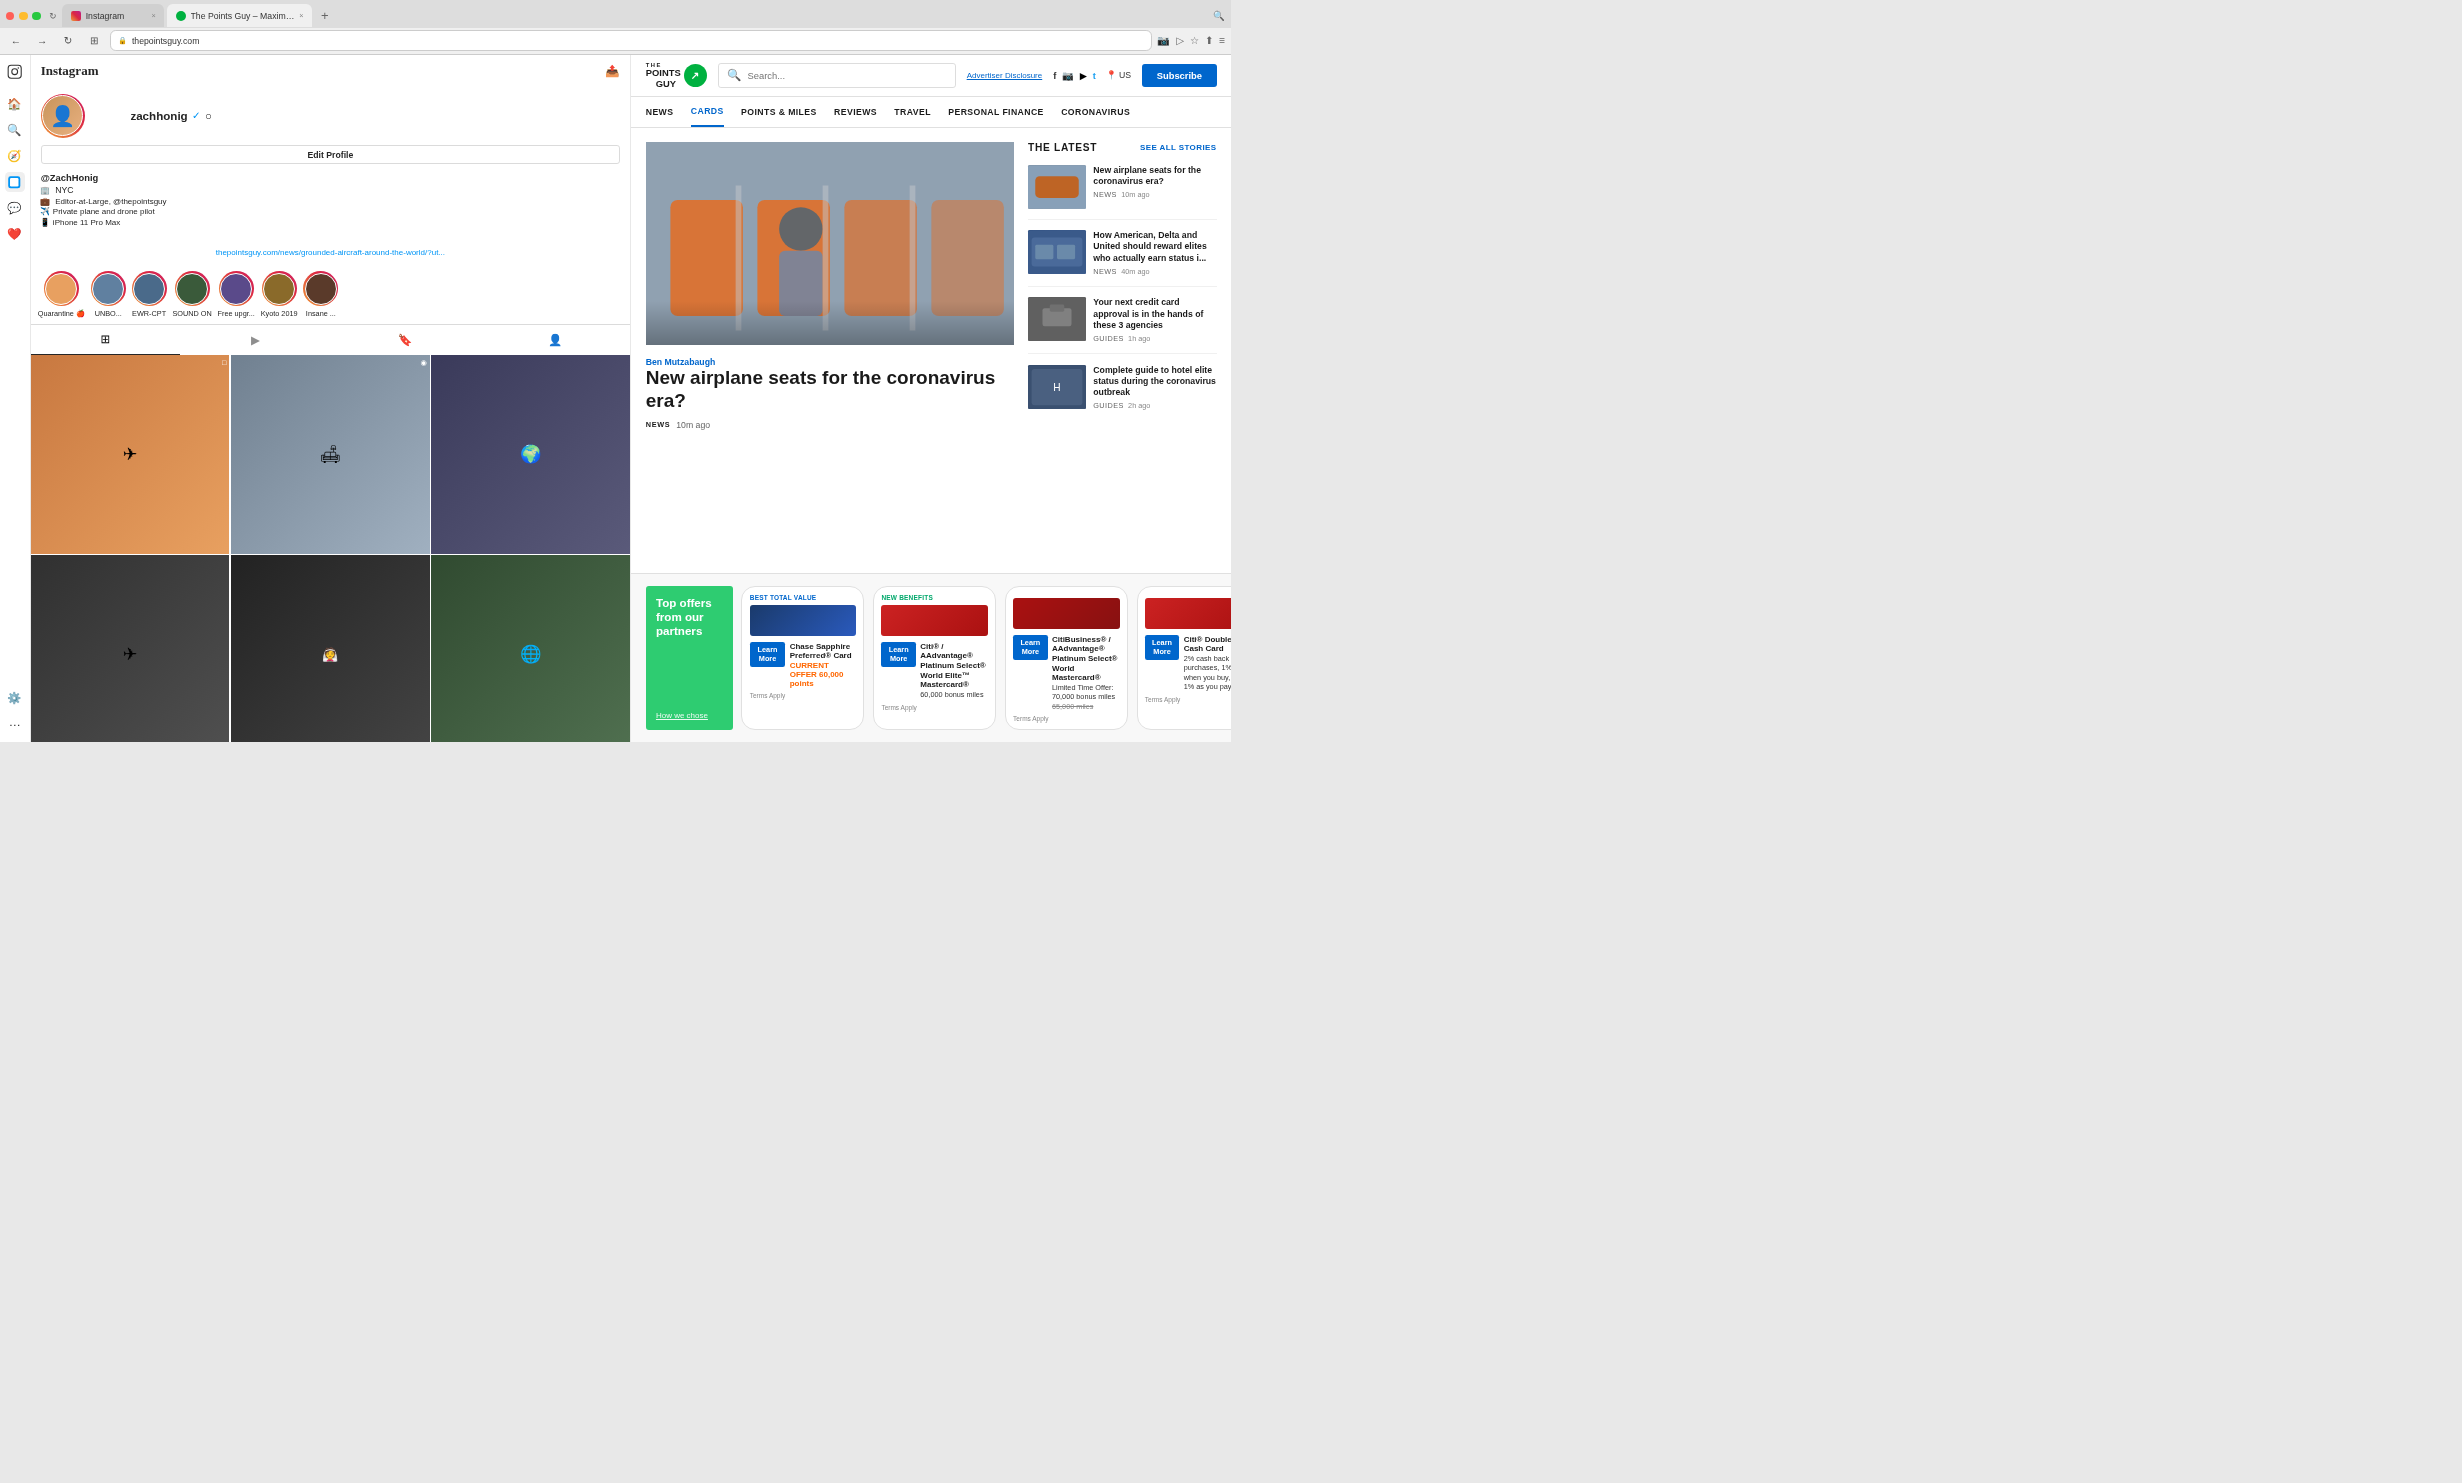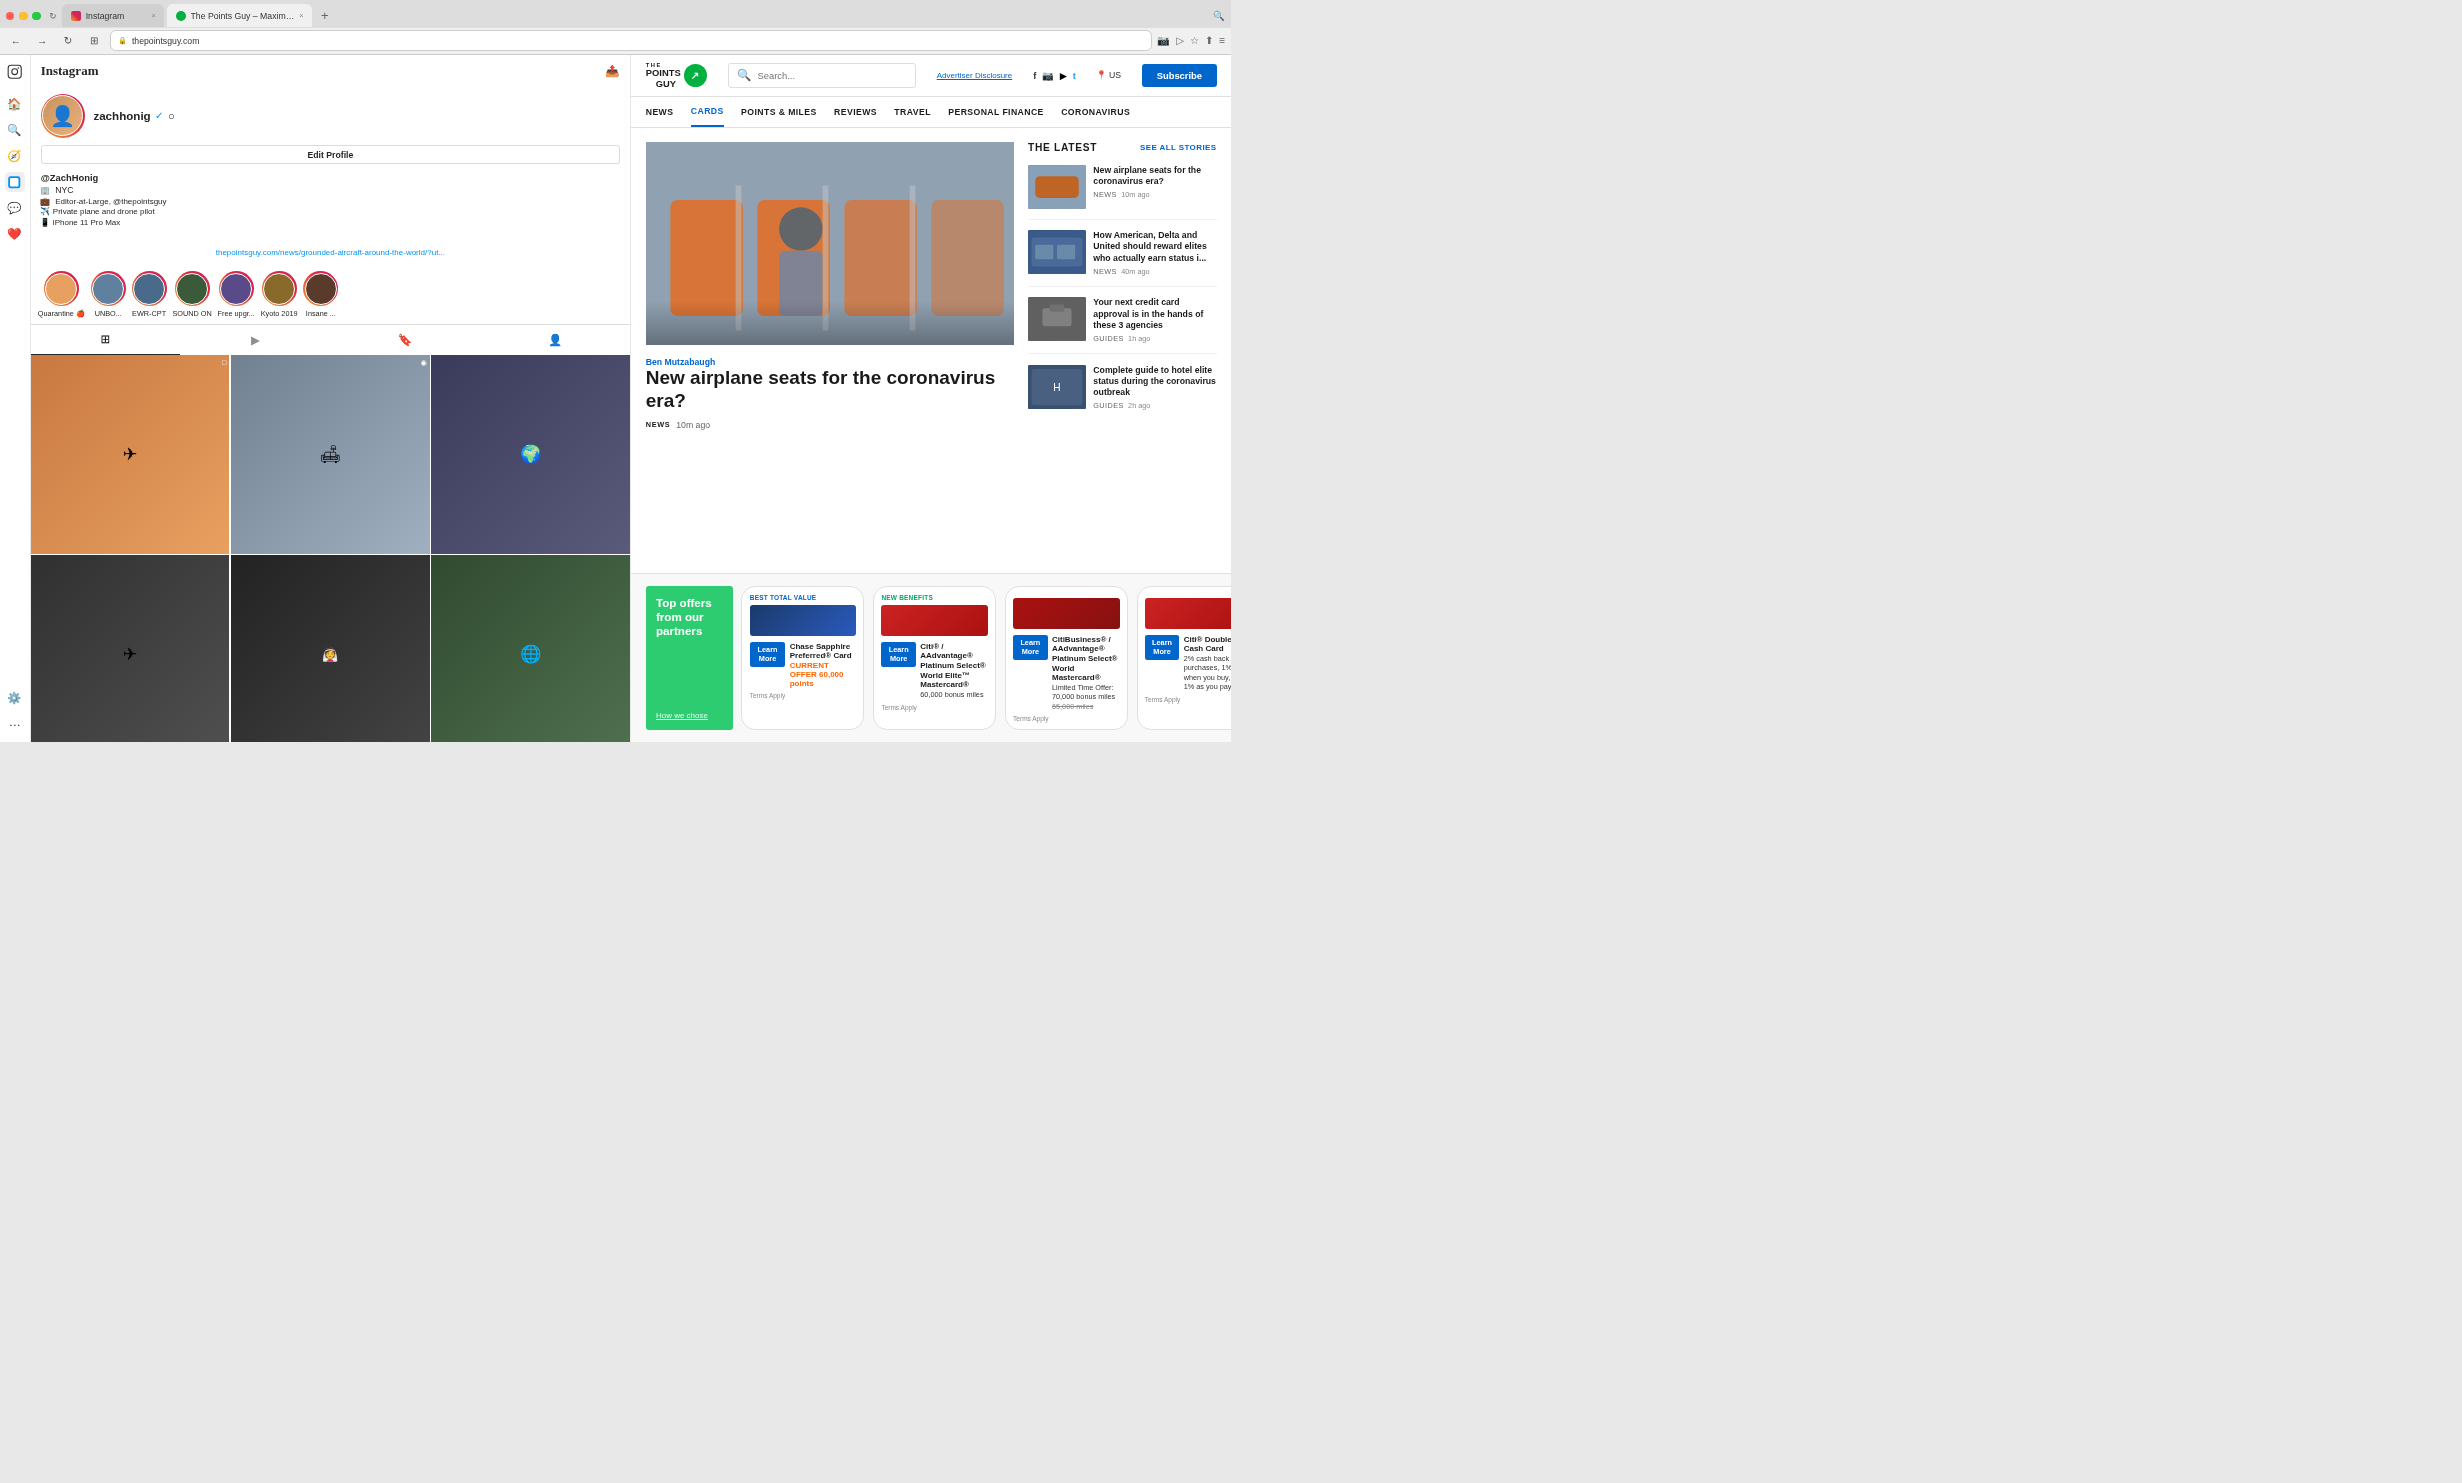--- a/index.html
+++ b/index.html
@@ -34,21 +34,21 @@
     .content-area { display: flex; flex: 1; overflow: hidden; }
 
     .ig-main { flex: 1; overflow-y: auto; }
     .ig-header { display: flex; align-items: center; justify-content: space-between; padding: 8.7px 10.2px 5.8px; }
     .ig-logo { font-family: 'Georgia', serif; font-size: 14.5px; font-weight: bold; color: #262626; }
 
     .ig-profile { padding: 8.7px 10.2px; }
     .ig-profile-top { display: flex; align-items: center; gap: 8.7px; margin-bottom: 7.3px; }
     .ig-avatar { width: 44px; height: 44px; border-radius: 50%; background: linear-gradient(45deg, #f09433, #e6683c, #dc2743, #cc2366); display: flex; align-items: center; justify-content: center; overflow: hidden; flex-shrink: 0; }
     .ig-avatar-inner { width: 41px; height: 41px; border-radius: 50%; background: #c8a882; border: 1.5px solid white; overflow: hidden; }
-    .ig-username-row { display: flex; align-items: center; gap: 4.4px; }
+    .ig-username-row { display: flex; align-items: center; gap: 4.4px; margin-left: 37px; }
     .ig-username { font-size: 11.6px; font-weight: 600; color: #262626; }
     .ig-verified { color: #0095f6; font-size: 10.2px; }
     .ig-settings { font-size: 11.6px; color: #262626; cursor: pointer; }
     .ig-edit-btn { width: 100%; padding: 3.6px; border: 0.7px solid #dbdbdb; border-radius: 2.9px; background: white; font-size: 8.7px; font-weight: 600; cursor: pointer; text-align: center; color: #262626; margin-bottom: 7.3px; }
     .ig-handle { font-size: 9.4px; font-weight: 600; color: #262626; margin-bottom: 2.9px; }
     .ig-bio-line { display: flex; align-items: center; gap: 4.4px; font-size: 8.7px; color: #262626; margin-bottom: 1.5px; }
     .ig-bio-icon { font-size: 8px; width: 10.2px; }
     .ig-link { font-size: 8px; color: #0095f6; text-decoration: none; margin-top: 21px; display: block; white-space: nowrap; overflow: hidden; text-overflow: ellipsis; text-align: center; }
     .ig-stats { display: flex; justify-content: space-around; padding: 7.3px 0; border-top: 0.7px solid #efefef; border-bottom: 0.7px solid #efefef; margin: 5.8px 0; }
     .ig-stat { text-align: center; }
@@ -61,21 +61,21 @@
     .ig-highlight-label { font-size: 7.3px; color: #262626; text-align: center; }
     .ig-tab-bar { display: flex; border-top: 0.7px solid #dbdbdb; }
     .ig-tab { flex: 1; display: flex; align-items: center; justify-content: center; padding: 7.3px; border-bottom: 0.7px solid #262626; cursor: pointer; font-size: 11.6px; }
     .ig-tab.inactive { border-bottom: none; color: #8e8e8e; }
     .ig-grid { display: grid; grid-template-columns: repeat(3, 1fr); gap: 1.5px; }
     .ig-cell { aspect-ratio: 1; background: #ddd; overflow: hidden; position: relative; }
     .ig-cell-overlay { position: absolute; top: 2.9px; right: 2.9px; font-size: 7.3px; color: white; }
 
     
     .tpg-panel { flex: 1; background: white; overflow-y: auto; display: flex; flex-direction: column; }
-    .tpg-header { background: white; border-bottom: 0.7px solid #e0e0e0; padding: 7.3px 14.5px; display: flex; align-items: center; gap: 21px; flex-shrink: 0; }
+    .tpg-header { background: white; border-bottom: 0.7px solid #e0e0e0; padding: 7.3px 14.5px; display: flex; align-items: center; gap: 11px; flex-shrink: 0; }
     .tpg-logo { display: flex; align-items: center; gap: 0; flex-shrink: 0; }
     .tpg-logo-text { font-size: 8px; font-weight: 900; color: #1a1a1a; line-height: 1.1; text-transform: uppercase; }
     .tpg-logo-text .the { font-size: 6.5px; }
     .tpg-logo-text .points { font-size: 10.2px; }
     .tpg-logo-text .guy { font-size: 10.2px; }
     .tpg-logo-icon { width: 23px; height: 23px; background: #00b140; border-radius: 50%; display: flex; align-items: center; justify-content: center; color: white; font-size: 10.2px; font-weight: bold; margin-left: 2.9px; }
     .tpg-search { display: flex; align-items: center; gap: 5.8px; border: 0.7px solid #ddd; border-radius: 2.9px; padding: 4.4px 8.7px; flex: 1; max-width: 290px; }
     .tpg-search input { border: none; outline: none; font-size: 9.4px; flex: 1; }
     .tpg-advertiser { font-size: 8px; color: #0066cc; text-decoration: underline; white-space: nowrap; cursor: pointer; }
     .tpg-social { display: flex; gap: 5.8px; align-items: center; font-size: 11.6px; }

